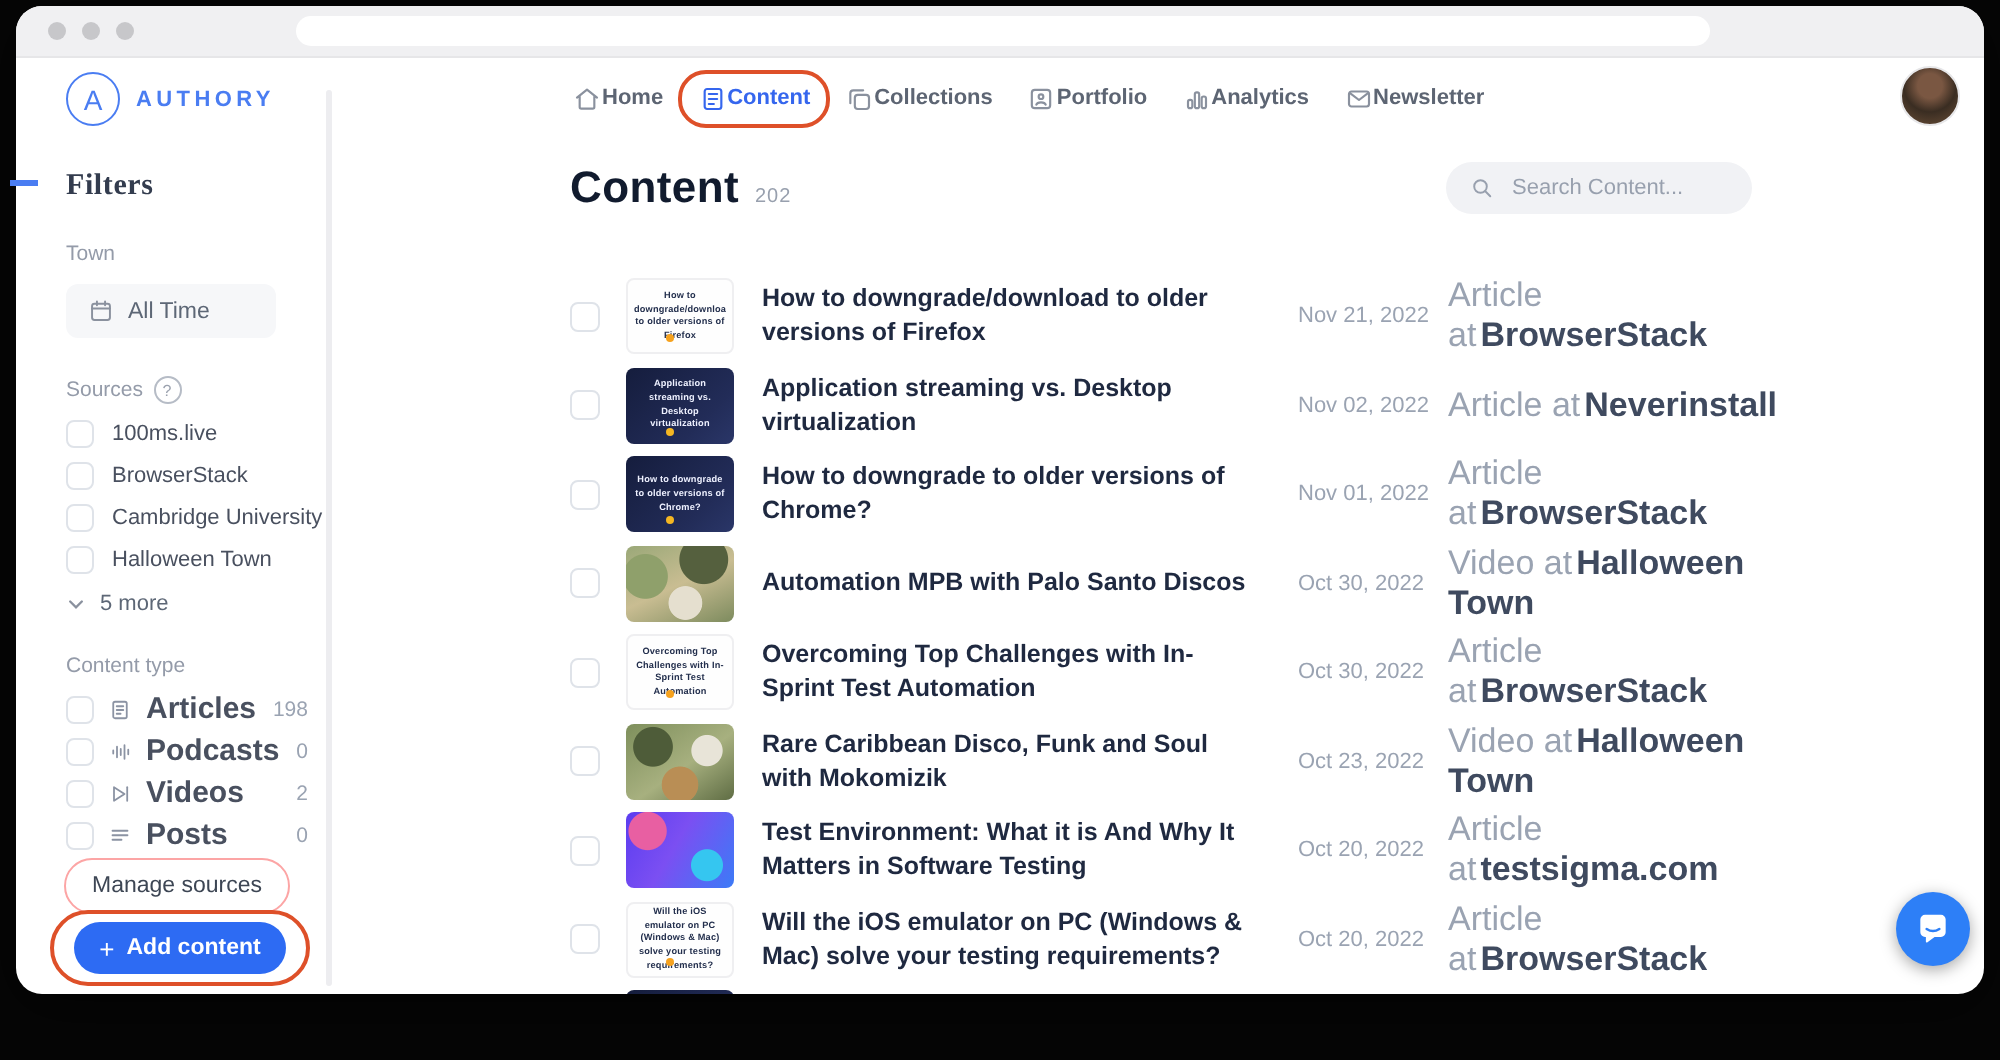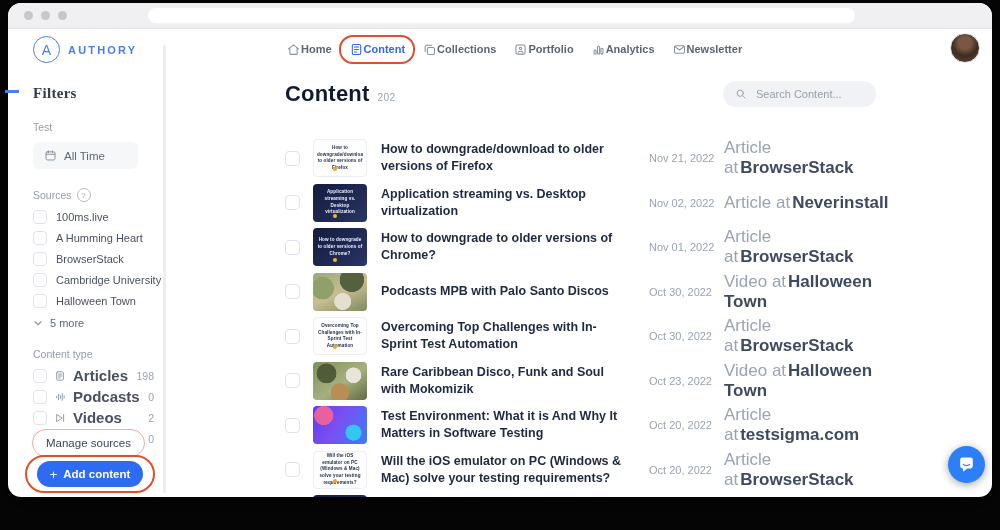--- a/index.html
+++ b/index.html
@@ -169,45 +169,41 @@
       </div>
       <div class="avatar"></div>
     </div>
 
     <div class="divider"></div>
 
     <div class="sidebar">
       <div class="filters-title">Filters</div>
 
       <div class="side-label">
-        <span>Test</span>
+        <span>Town</span>
       </div>
       <div class="datebox">
         <svg width="13" height="13" viewBox="0 0 16 16">
             <rect x="2.5" y="3.5" width="11" height="10" rx="1.5"></rect>
             <path d="M2.5 6.5 H13.5 M5.5 2.2 v2.3 M10.5 2.2 v2.3"></path>
           </svg>
         <span>All Time</span>
       </div>
 
       <div class="side-label">
         <span>Sources</span>
         <span class="help">?</span>
       </div>
       <div class="src-list">
 
           <div class="src-item">
             <span class="cb"></span>
             <span class="src-label">100ms.live</span>
           </div>
 
-          <div class="src-item">
-            <span class="cb"></span>
-            <span class="src-label">A Humming Heart</span>
-          </div>
 
           <div class="src-item">
             <span class="cb"></span>
             <span class="src-label">BrowserStack</span>
           </div>
 
           <div class="src-item">
             <span class="cb"></span>
             <span class="src-label">Cambridge University</span>
           </div>
@@ -316,21 +312,21 @@
             <div class="rtitle">How to downgrade to older versions of Chrome?</div>
             <div class="rdate">Nov 01, 2022</div>
             <div class="rsource"><span>Article at</span><span class="srcname">BrowserStack</span></div>
           </div>
 
           <div class="row">
             <span class="cb"></span>
             <div class="thumb thumb-photo-a">
               <span class="ttext"></span>
             </div>
-            <div class="rtitle">Podcasts MPB with Palo Santo Discos</div>
+            <div class="rtitle">Automation MPB with Palo Santo Discos</div>
             <div class="rdate">Oct 30, 2022</div>
             <div class="rsource"><span>Video at</span><span class="srcname">Halloween Town</span></div>
           </div>
 
           <div class="row">
             <span class="cb"></span>
             <div class="thumb thumb-card-light">
               <span class="ttext">Overcoming Top Challenges with In-Sprint Test Automation</span>
             </div>
             <div class="rtitle">Overcoming Top Challenges with In-Sprint Test Automation</div>

